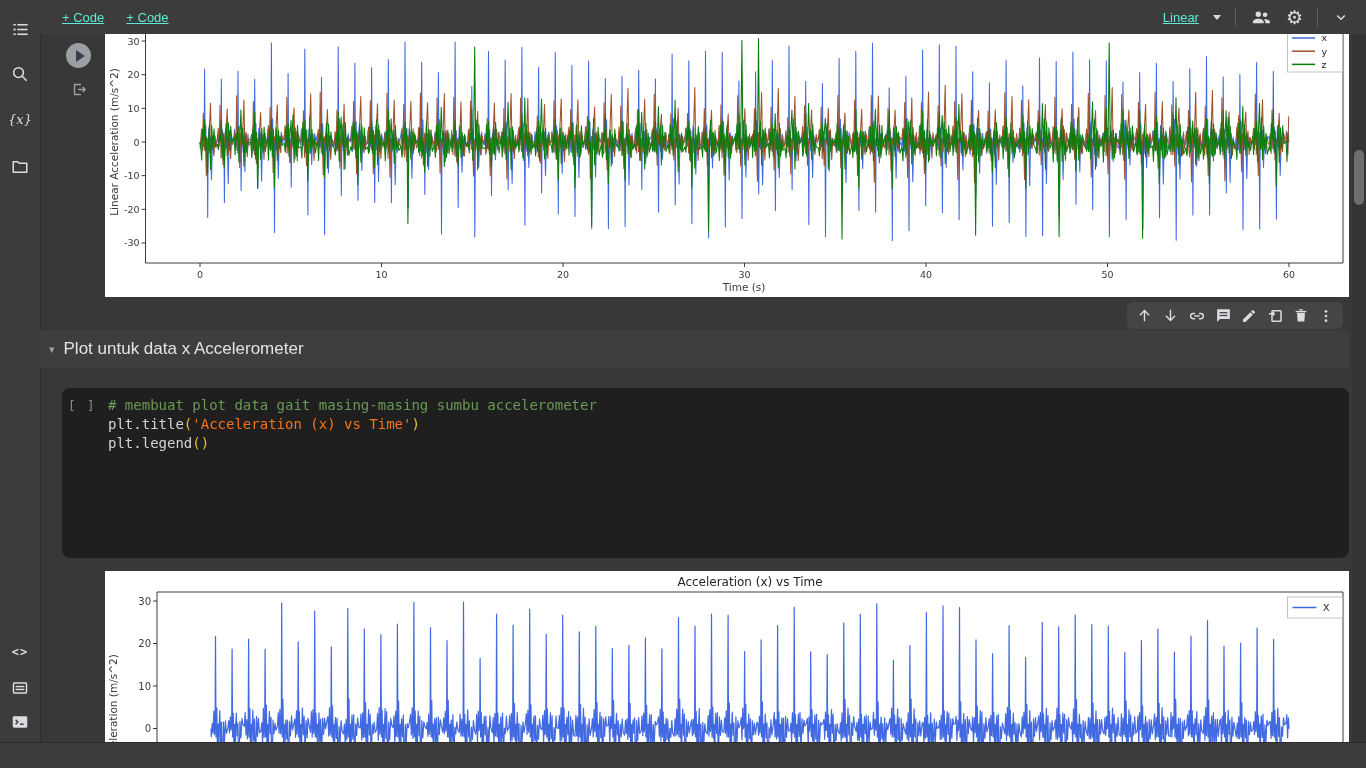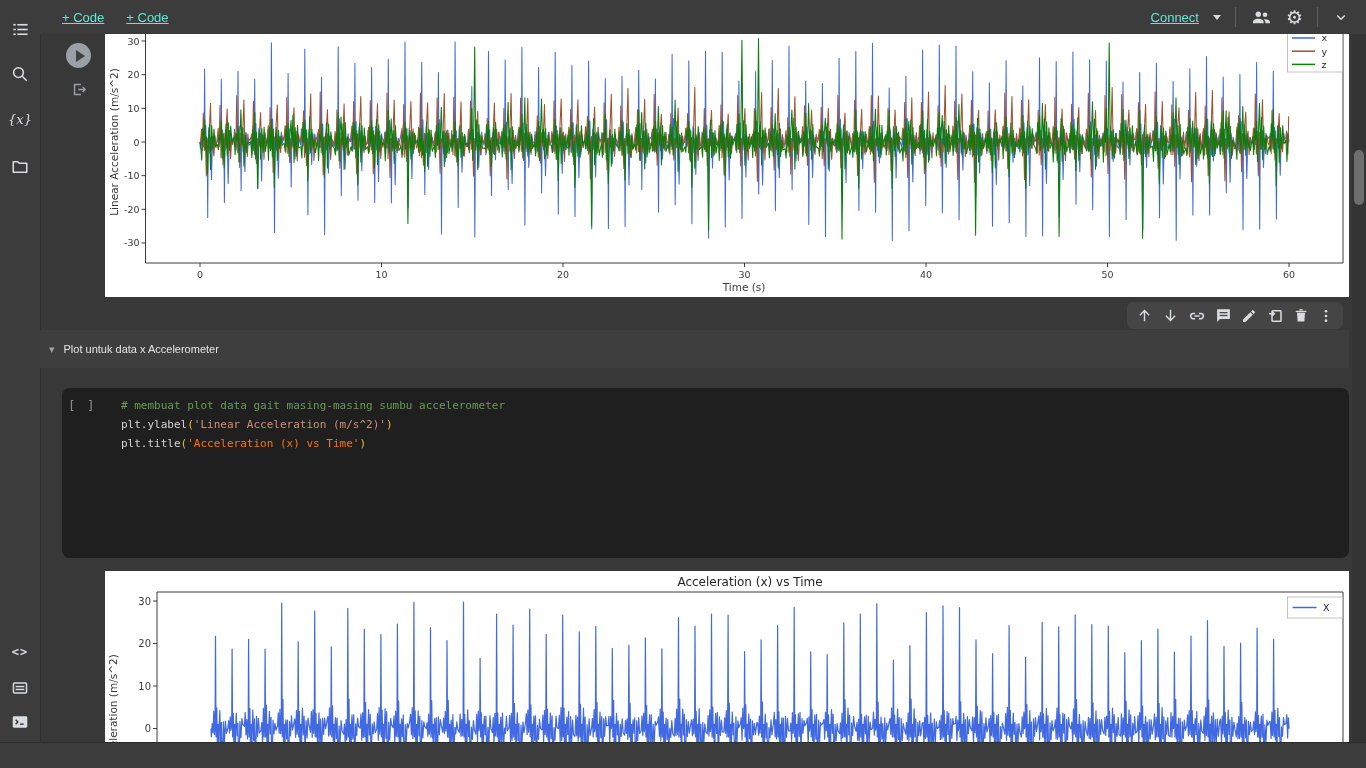--- a/index.html
+++ b/index.html
@@ -21,25 +21,25 @@
   .plot-out{background:#ffffff;overflow:hidden;}
   
   #run-btn{left:66px;top:43px;width:25px;height:25px;border-radius:50%;background:#9aa0a6;display:flex;align-items:center;justify-content:center;cursor:pointer;}
   #run-tri{width:0;height:0;border-left:9px solid #3c4043;border-top:6px solid transparent;border-bottom:6px solid transparent;margin-left:3px;}
   
   #cell-toolbar{left:1127px;top:302px;width:216px;height:27px;background:#454545;border-radius:6px;display:flex;align-items:center;justify-content:space-evenly;}
   .ct-ic{cursor:pointer;display:flex;align-items:center;}
   
   #md-cell{left:40px;top:330px;width:1309px;height:38px;background:#3e3e3e;display:flex;align-items:center;cursor:pointer;}
   #md-tri{color:#9aa0a6;font-size:11px;margin-left:9px;cursor:pointer;}
-  #md-heading{color:#e3e3e3;font-size:11px;margin-left:9px;}
+  #md-heading{color:#e3e3e3;font-size:17px;margin-left:9px;}
   
   #code-cell{left:62px;top:388px;width:1287px;height:170px;background:#1f1f1f;border-radius:8px;}
   #exec-label{left:68px;top:398px;font-family:"DejaVu Sans Mono",monospace;font-size:12.5px;color:#8c8c8c;letter-spacing:2px;}
-  #code-lines{left:121px;top:396px;width:1220px;font-family:"DejaVu Sans Mono",monospace;font-size:11px;line-height:19.2px;color:#d4d4d4;cursor:text;}
+  #code-lines{left:108px;top:396px;width:1220px;font-family:"DejaVu Sans Mono",monospace;font-size:14px;line-height:19.2px;color:#d4d4d4;cursor:text;}
   .code-line{white-space:pre;height:19.2px;}
   
   #vscroll-track{left:1352px;top:34px;width:14px;height:708px;background:#343434;}
   #vscroll-thumb{left:1354px;top:150px;width:10px;height:55px;background:#6e6e6e;border-radius:5px;cursor:pointer;}
   
   #bottombar{left:0;top:742px;width:1366px;height:26px;background:#3c3c3c;border-top:1px solid #2c2c2c;z-index:5;}
   #status-dot{position:absolute;left:1311px;top:748px;width:15px;height:15px;border-radius:50%;background:#9aa0a6;}
   #panel-close{position:absolute;left:1339px;top:745px;color:#bdc1c6;font-size:15px;cursor:pointer;}
   #hscroll-thumb{position:absolute;left:75px;top:763px;width:36px;height:4px;background:#5f5f5f;border-radius:2px;cursor:pointer;}
   svg text{user-select:none;}
@@ -93,21 +93,21 @@
 
 <div id="topbar" class="abs">
   <span class="tb-btn">
       <span>+ Code</span>
     </span>
   <span class="tb-btn">
       <span>+ Code</span>
     </span>
   <div id="tb-right">
     <span class="tb-btn" style="margin-left:0">
-      <span>Connect</span>
+      <span>Linear</span>
       <span class="caret"></span>
     </span>
     <span class="vdiv"></span>
     <span class="ct-ic">
       <svg class="icon-svg" width="22" height="18" viewBox="0 0 24 20" fill="#dadce0">
           <circle cx="9" cy="7" r="3"></circle>
           <circle cx="16.5" cy="7.5" r="2.6"></circle>
           <path d="M9 12c-3.3 0-6 1.6-6 3.6V17h12v-1.4C15 13.6 12.3 12 9 12z"></path>
           <path d="M16.5 12.6c-.5 0-1 .05-1.5.15 1.1.8 1.8 1.8 1.8 2.85V17h5.2v-1.4c0-1.8-2.5-3-5.5-3z"></path>
         </svg>
@@ -232,22 +232,22 @@
 
 <div id="md-cell" class="abs">
   <span id="md-tri">▾</span>
   <span id="md-heading">Plot untuk data x Accelerometer</span>
 </div>
 
 <div id="code-cell" class="abs"></div>
 <span id="exec-label" class="abs">[ ]</span>
 <div id="code-lines" class="abs">
     <div class="code-line"><span style="color:#6a9955"># membuat plot data gait masing-masing sumbu accelerometer</span></div>
-    <div class="code-line">plt.ylabel<span style="color:#e2c12e">(</span><span style="color:#ce9178">'Linear Acceleration (m/s^2)'</span><span style="color:#e2c12e">)</span></div>
     <div class="code-line">plt.title<span style="color:#e2c12e">(</span><span style="color:#f97316">'Acceleration (x) vs Time'</span><span style="color:#e2c12e">)</span></div>
+    <div class="code-line">plt.legend<span style="color:#e2c12e">(</span><span style="color:#e2c12e">)</span></div>
   </div>
 
 <svg id="plot2" class="abs plot-out" style="left:105px;top:571px" width="1244" height="171">
     <line x1="52" y1="21" x2="1238" y2="21" stroke="#262626" stroke-width="0.9"></line>
     <line x1="52" y1="21" x2="52" y2="171" stroke="#262626" stroke-width="0.9"></line>
     <line x1="1238" y1="21" x2="1238" y2="171" stroke="#262626" stroke-width="0.9"></line>
     <text x="645" y="15" font-size="12" fill="#262626" font-family="DejaVu Sans, sans-serif" text-anchor="middle">Acceleration (x) vs Time</text>
     <line x1="48" y1="30" x2="52" y2="30" stroke="#262626" stroke-width="0.9"></line>
     <text x="46" y="33.5" font-size="10" fill="#3a3a3a" font-family="DejaVu Sans, sans-serif" text-anchor="end">30</text>
     <line x1="48" y1="72.5" x2="52" y2="72.5" stroke="#262626" stroke-width="0.9"></line>

